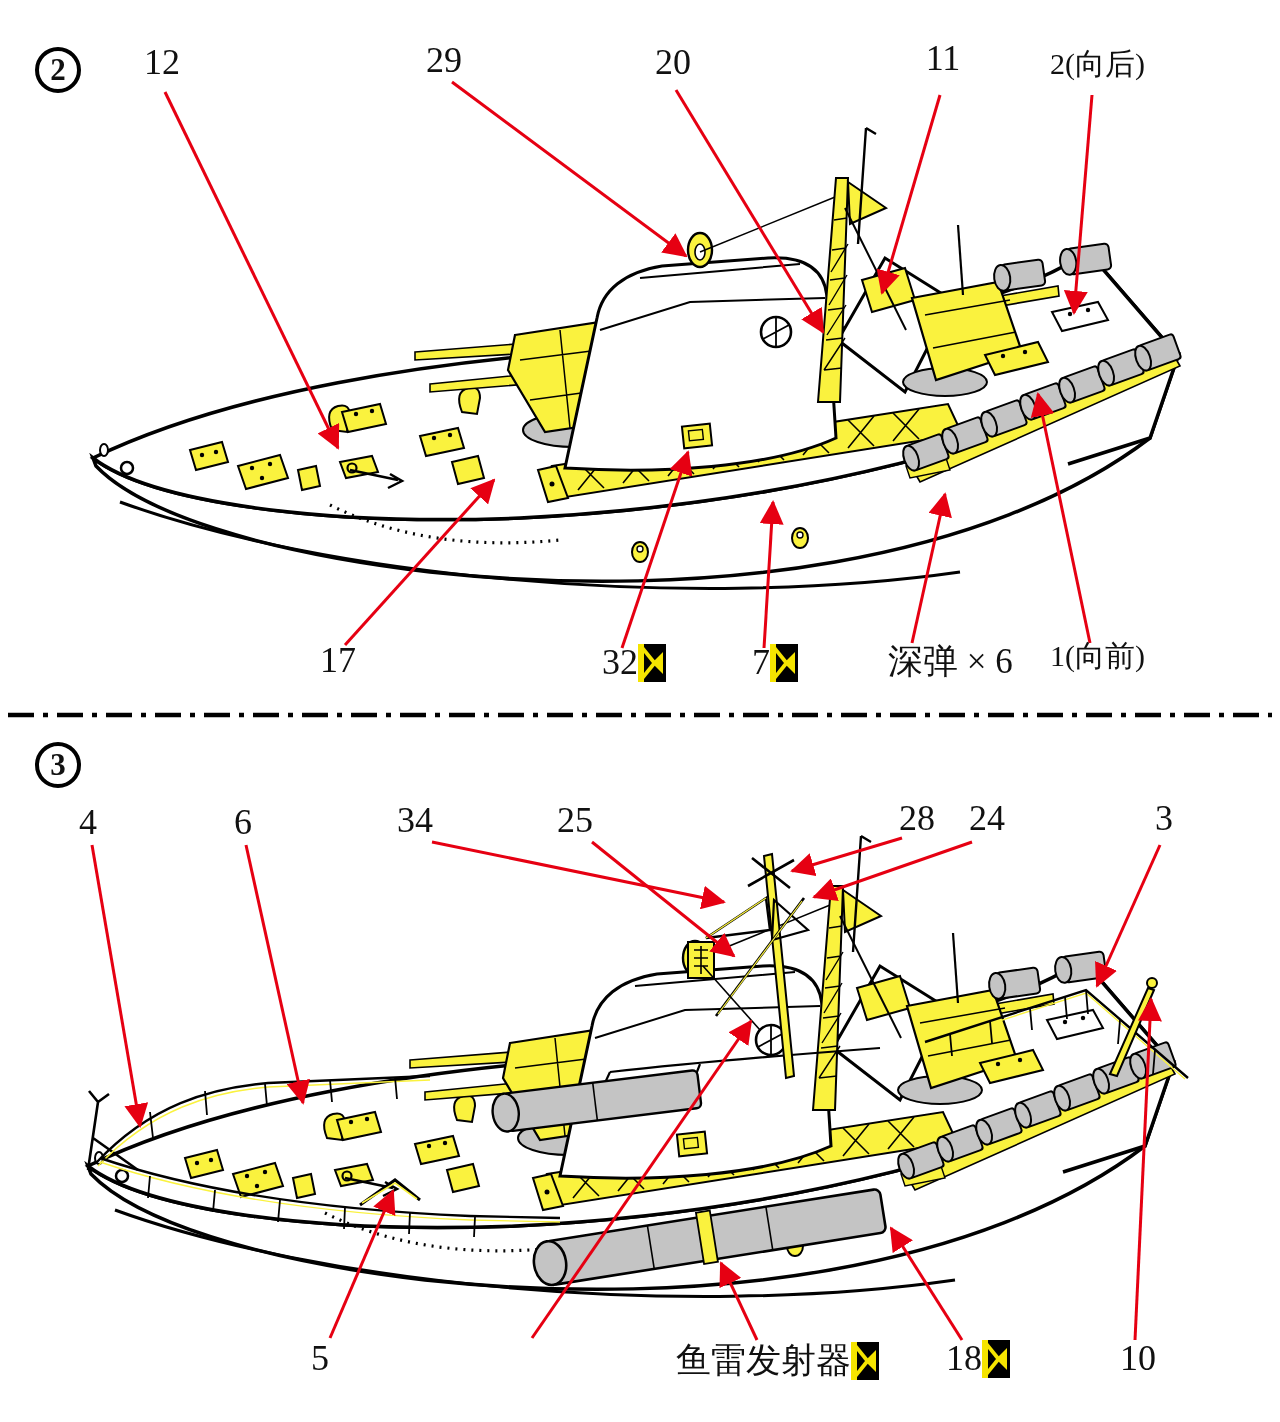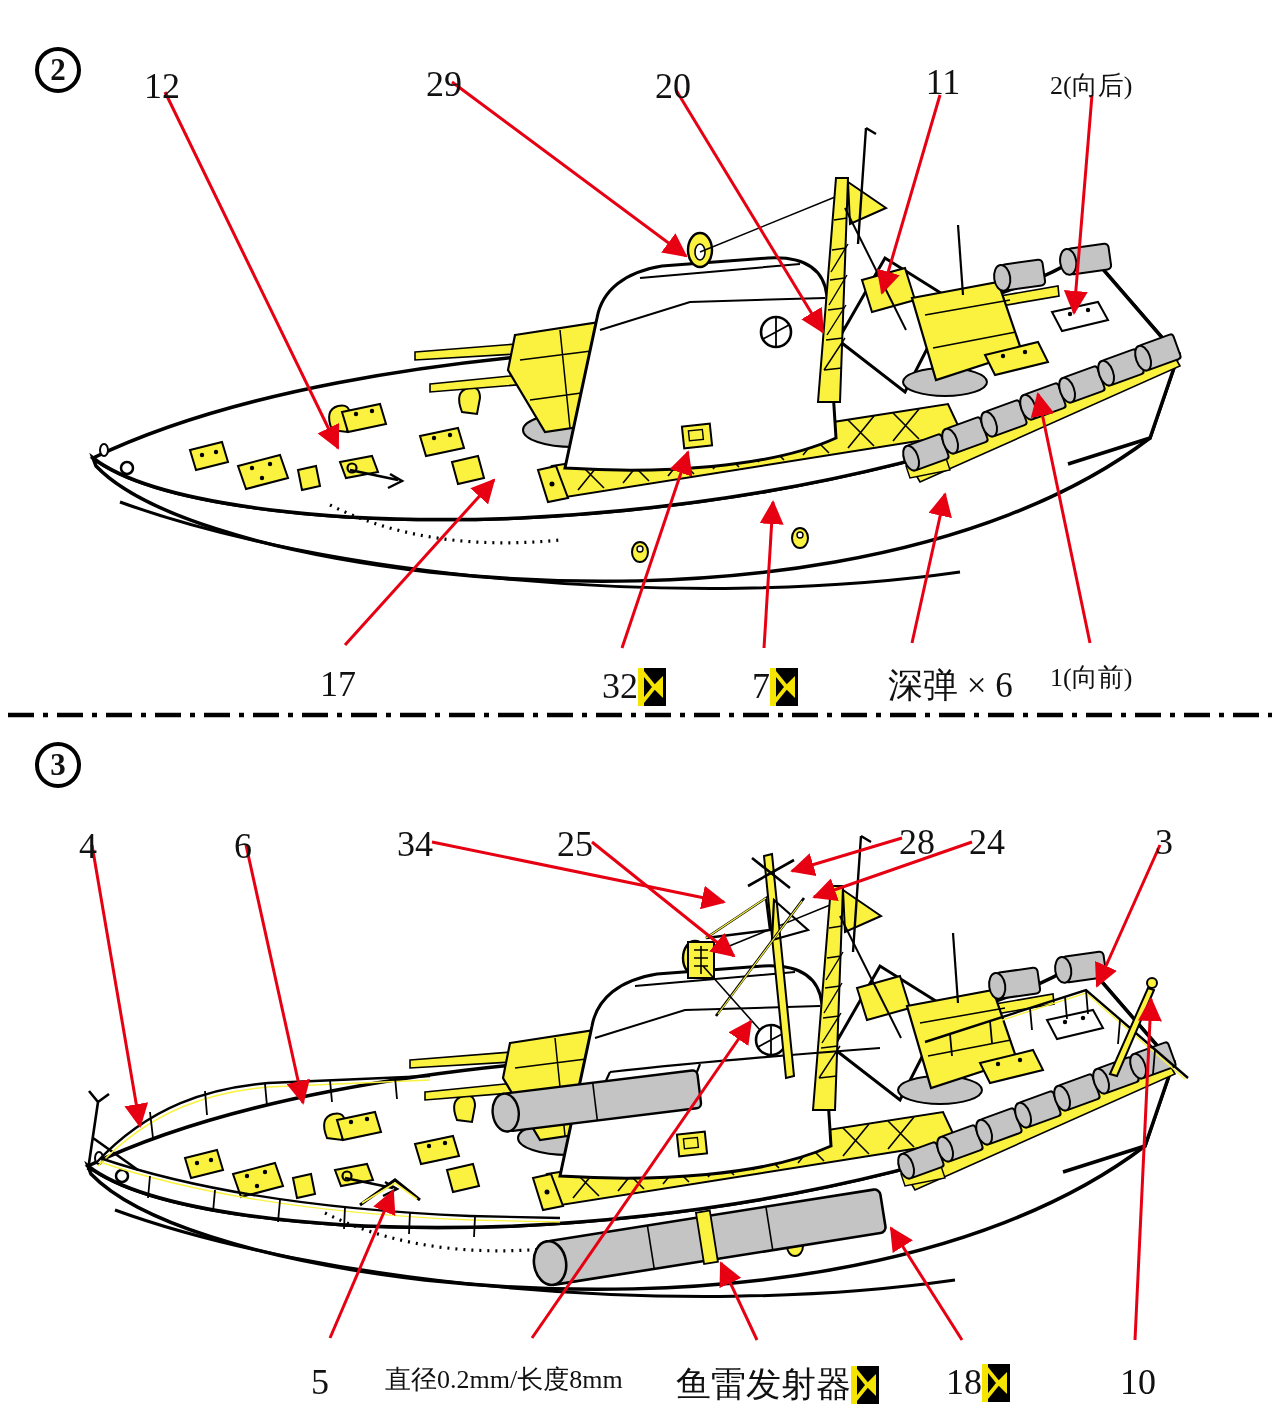--- a/index.html
+++ b/index.html
@@ -1,22 +1,22 @@
 <!DOCTYPE html>
 <html><head>
 <meta charset="utf-8">
 <style>
   html,body{margin:0;padding:0;background:#fff;}
   .canvas{position:relative;width:1280px;height:1422px;background:#fff;overflow:hidden;
           font-family:"Liberation Serif","DejaVu Serif",serif;color:#111;}
   .art{position:absolute;inset:0;}
-  .lbl{position:absolute;white-space:nowrap;line-height:1.05;margin-top:24px;}
+  .lbl{position:absolute;white-space:nowrap;line-height:1.05;}
   .num{font-size:36px;}
   .cjk{font-size:35px;}
-  .mid{font-size:26px;}
+  .mid{font-size:30px;}
   .ctr{transform:translateX(-50%);}
   .row{display:flex;align-items:center;}
   .pe{width:28px;height:38px;flex:0 0 auto;}
   .badge{position:absolute;width:46px;height:46px;box-sizing:border-box;border:4px solid #000;
          border-radius:50%;display:flex;align-items:center;justify-content:center;
          font-weight:bold;font-size:31px;}
   .note{font-size:26px;line-height:35px;}
 </style>
 </head>
 <body>
@@ -282,21 +282,20 @@
 <div class="lbl num ctr" style="left:88px;top:804px">4</div>
 <div class="lbl num ctr" style="left:243px;top:804px">6</div>
 <div class="lbl num ctr" style="left:415px;top:802px">34</div>
 <div class="lbl num ctr" style="left:575px;top:802px">25</div>
 <div class="lbl num ctr" style="left:917px;top:800px">28</div>
 <div class="lbl num ctr" style="left:987px;top:800px">24</div>
 <div class="lbl num ctr" style="left:1164px;top:800px">3</div>
 
 <div class="lbl num ctr" style="left:320px;top:1340px">5</div>
 <div class="lbl note" style="left:385px;top:1338px">
-  <div>直径0.2mm/长度8mm</div>
 </div>
 
 <div class="lbl row" style="left:676px;top:1342px">
   <span class="cjk">鱼雷发射器</span>
   <svg class="pe" viewBox="0 0 28 38">
         <rect width="28" height="38" fill="#000"></rect>
         <rect width="6" height="38" fill="#F5E400"></rect>
         <polygon points="6,3 6,35 19,19" fill="#F5E400"></polygon>
         <polygon points="6,9 6,29 14,19" fill="#000"></polygon>
         <polygon points="25,8 25,30 14,19" fill="#F5E400"></polygon>

